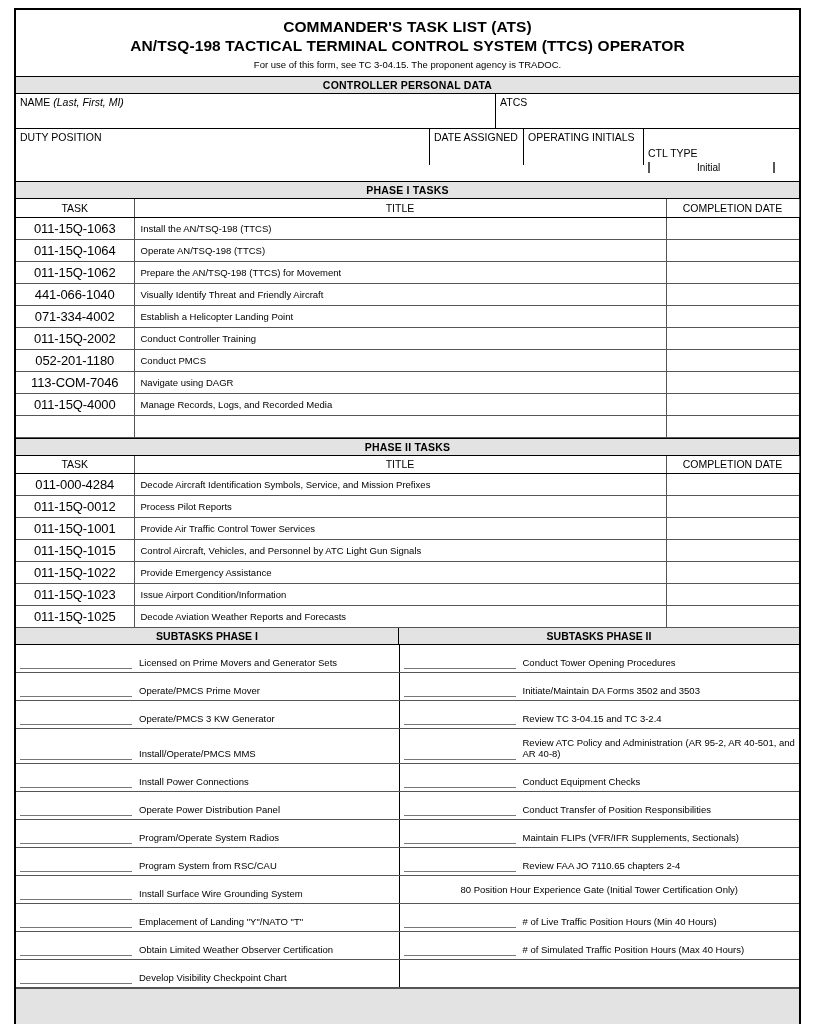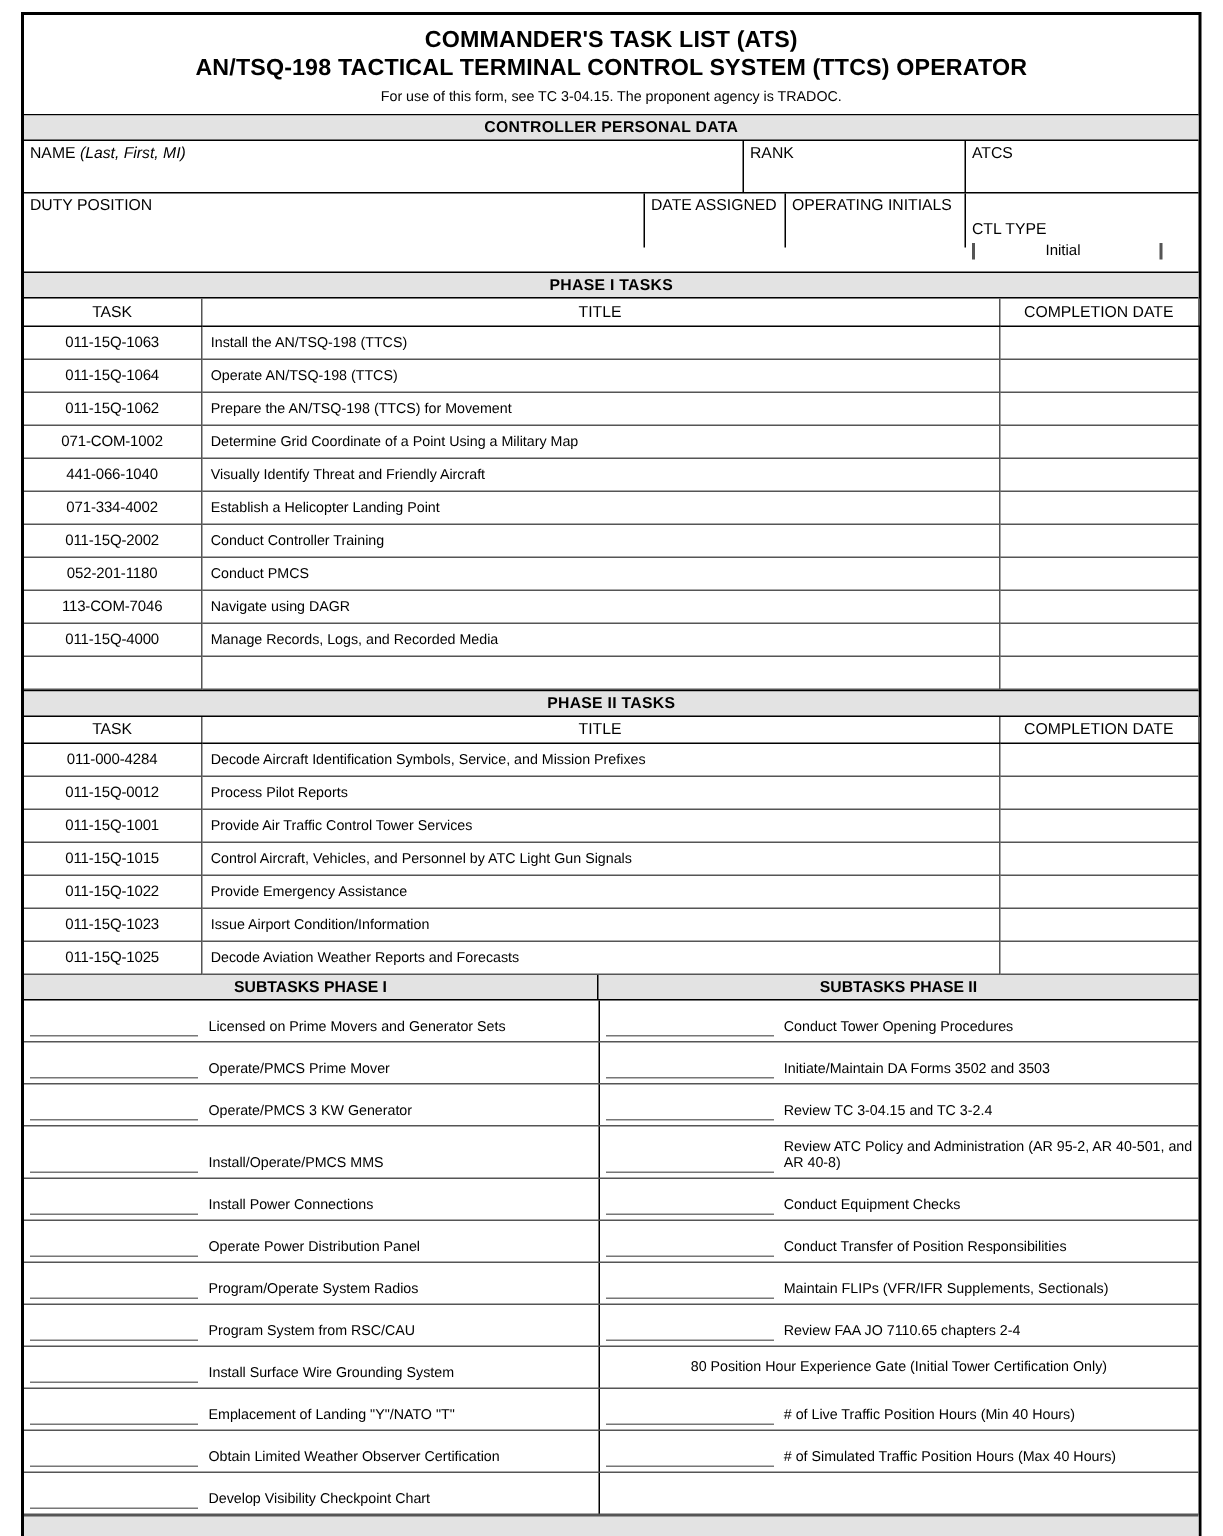--- a/index.html
+++ b/index.html
@@ -131,21 +131,21 @@
     text-align: center;
     font-size: 10.5px;
     font-weight: bold;
     height: 18px;
     padding: 0;
     border-bottom: 1.5px solid #000 !important;
     border-top: none !important;
   }
   .td-task {
     text-align: center;
-    font-size: 10px;
+    font-size: 13px;
     height: 22px;
     padding: 0;
     letter-spacing: -0.1px;
   }
   .td-title {
     text-align: left;
     font-size: 9.5px;
     height: 22px;
     padding: 0 0 0 6px;
   }
@@ -228,23 +228,20 @@
       <div class="title-line2">AN/TSQ-198 TACTICAL TERMINAL CONTROL SYSTEM (TTCS) OPERATOR</div>
       <div class="title-sub">For use of this form, see TC 3-04.15. The proponent agency is TRADOC.</div>
     </div>
 
     <div class="band">CONTROLLER PERSONAL DATA</div>
 
     <div class="pd-row">
       <div class="pd-cell pd-h1 w-name">
         <span class="pd-label">NAME</span>
         <i class="pd-label">(Last, First, MI)</i>
-      </div>
-      <div class="pd-cell pd-h1 w-rank">
-        <span class="pd-label">RANK</span>
       </div>
       <div class="pd-cell pd-h1 w-atcs">
         <span class="pd-label">ATCS</span>
       </div>
     </div>
 
     <div class="pd-row">
       <div class="pd-cell pd-h2 w-duty">
         <span class="pd-label">DUTY POSITION</span>
       </div>
@@ -290,25 +287,20 @@
               <td class="td-task">011-15Q-1064</td>
               <td class="td-title">Operate AN/TSQ-198 (TTCS)</td>
               <td class="td-comp"></td>
             </tr>
             <tr>
               <td class="td-task">011-15Q-1062</td>
               <td class="td-title">Prepare the AN/TSQ-198 (TTCS) for Movement</td>
               <td class="td-comp"></td>
             </tr>
             <tr>
-              <td class="td-task">071-COM-1002</td>
-              <td class="td-title">Determine Grid Coordinate of a Point Using a Military Map</td>
-              <td class="td-comp"></td>
-            </tr>
-            <tr>
               <td class="td-task">441-066-1040</td>
               <td class="td-title">Visually Identify Threat and Friendly Aircraft</td>
               <td class="td-comp"></td>
             </tr>
             <tr>
               <td class="td-task">071-334-4002</td>
               <td class="td-title">Establish a Helicopter Landing Point</td>
               <td class="td-comp"></td>
             </tr>
             <tr>

